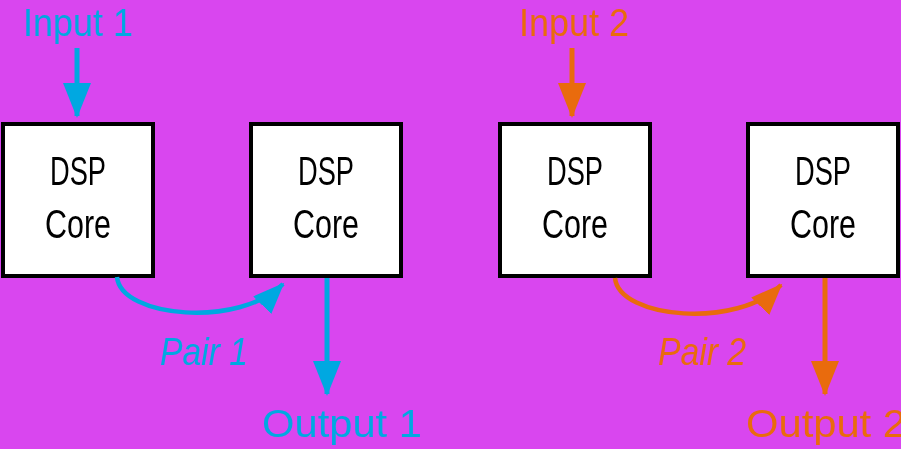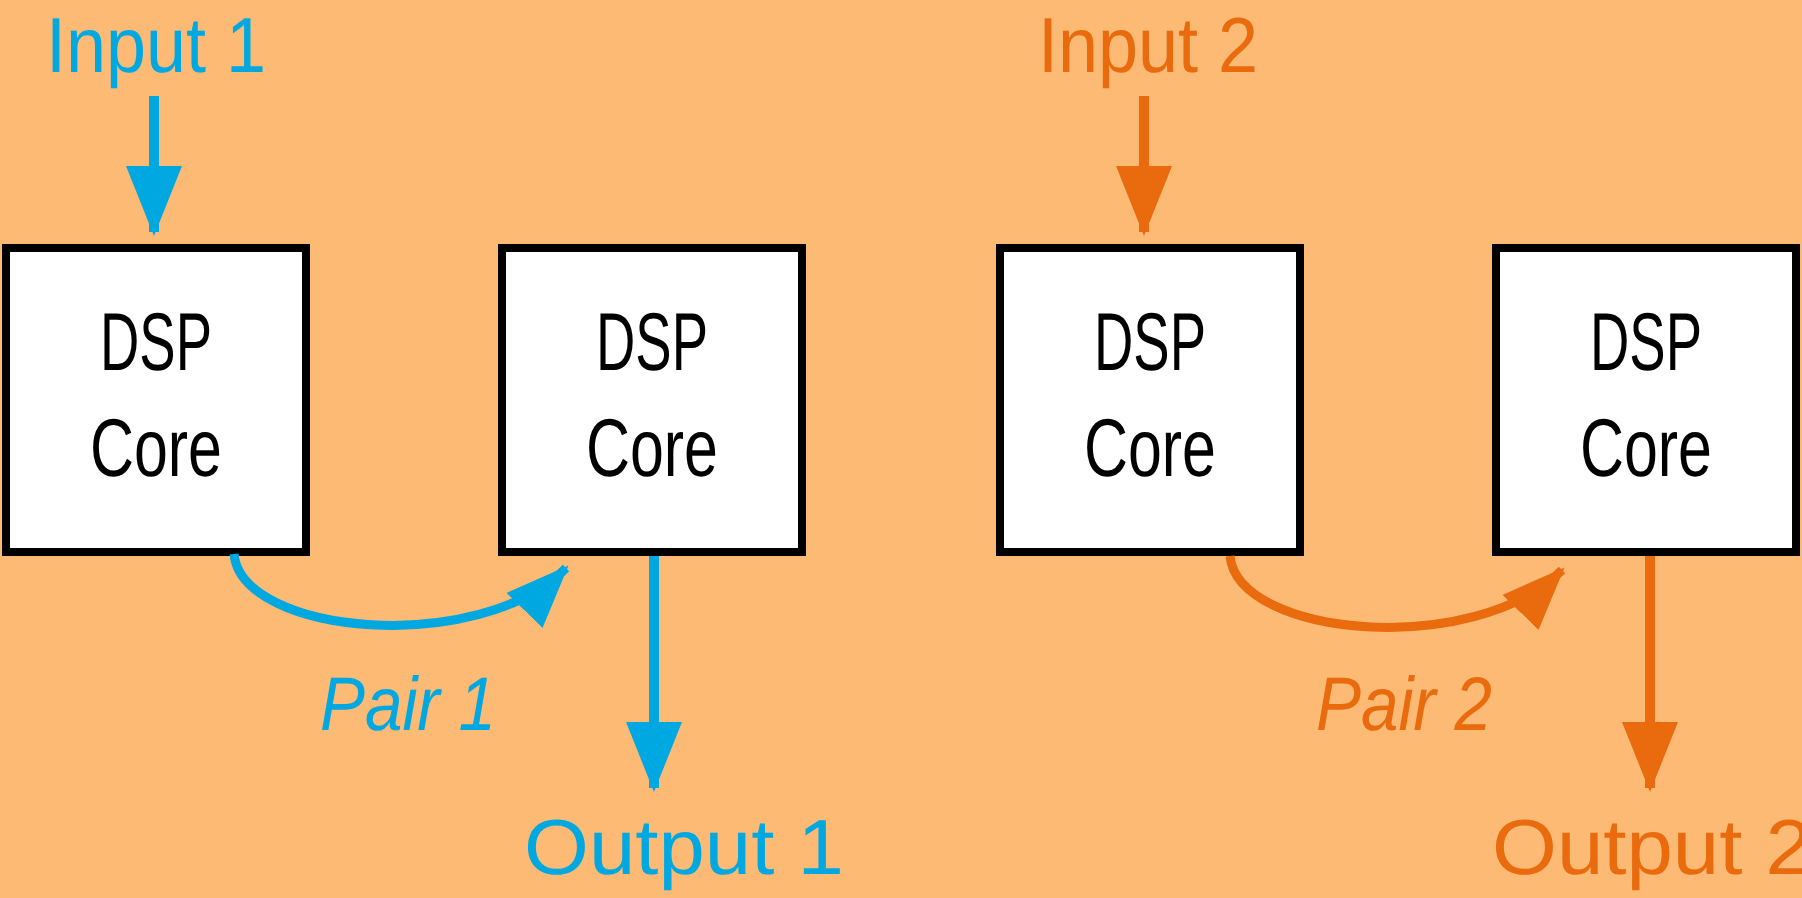--- a/index.html
+++ b/index.html
@@ -4,21 +4,21 @@
 <style>
   html, body {
     margin: 0;
     padding: 0;
     background: #ffffff;
   }
   .stage {
     position: relative;
     width: 901px;
     height: 449px;
-    background: #fdba74;
+    background: #d946ef;
     overflow: hidden;
   }
   .lbl {
     font-family: "Liberation Sans", "DejaVu Sans", sans-serif;
     font-weight: 400;
   }
   .pair-lbl {
     font-style: italic;
   }
 </style>

